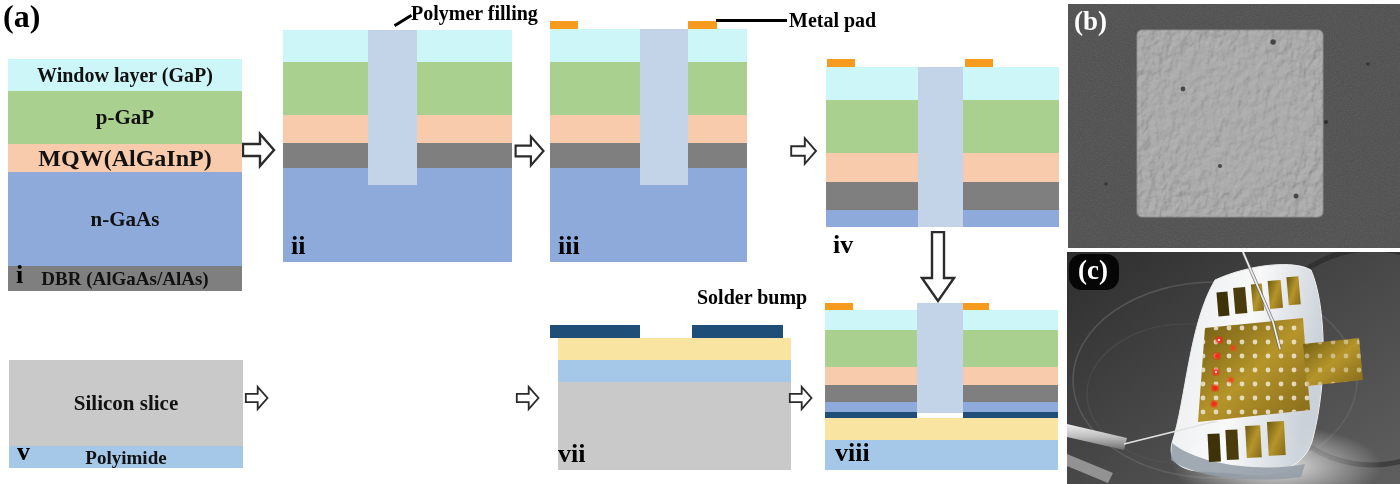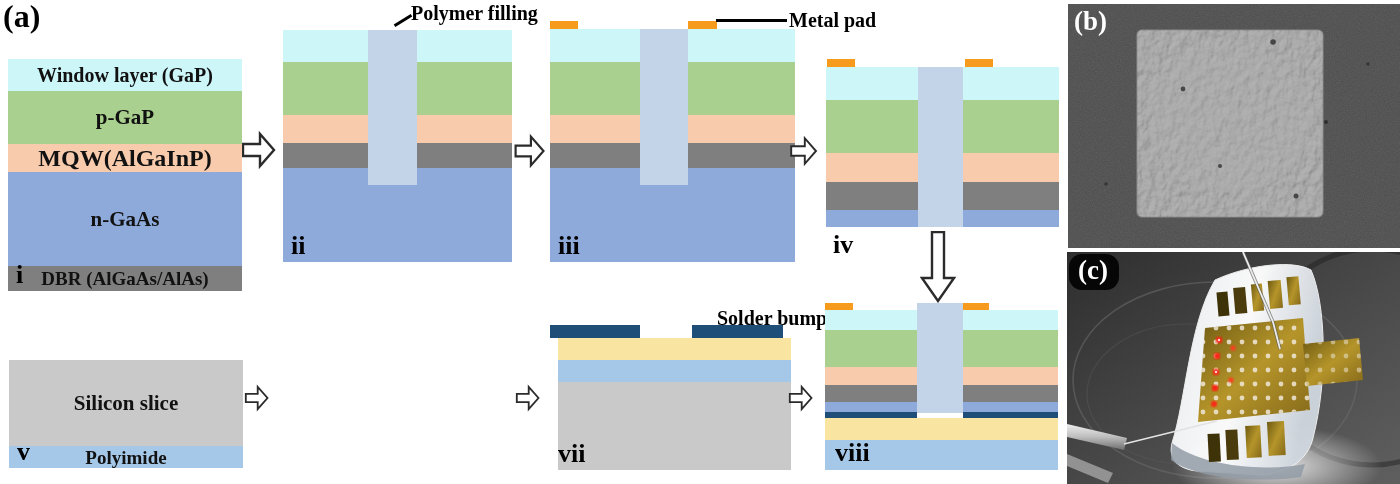--- a/index.html
+++ b/index.html
@@ -50,21 +50,21 @@
     <div class="roman roman-in">ii</div>
   </div>
 
   <div class="annline" style="left:393px;top:19px;width:20px;height:3px;transform:rotate(-32deg);"></div>
   <div class="ann" style="left:411px;top:3px;font-size:20px;">Polymer filling</div>
 
   <svg class="arrow" style="left:513px;top:133px;" width="34" height="36" viewBox="0 0 34 40">
     <polygon points="1,14 18,14 18,4 32,20 18,36 18,26 1,26" fill="#fff" stroke="#2b2b2b" stroke-width="2.4"></polygon>
   </svg>
 
-  <div class="stack" style="left:550px;top:29px;width:245px;height:233px;">
+  <div class="stack" style="left:550px;top:29px;width:197px;height:233px;">
     <div class="layer" style="height: 33px; background-color: rgb(205, 246, 249);"></div>
     <div class="layer" style="height: 53px; background-color: rgb(169, 208, 142);"></div>
     <div class="layer" style="height: 28px; background-color: rgb(248, 203, 173);"></div>
     <div class="layer" style="height: 25px; background-color: rgb(127, 127, 127);"></div>
     <div class="layer" style="height: 94px; background-color: rgb(142, 170, 219);"></div>
     <div class="col" style="left: 90px; top: 0px; width: 48px; height: 156px; background-color: rgb(195, 211, 232);"></div>
     <div class="pad" style="left: 0px; top: -8px; width: 28px; background-color: rgb(247, 155, 30);"></div>
     <div class="pad" style="left: 138px; top: -8px; width: 29px; background-color: rgb(247, 155, 30);"></div>
     <div class="roman roman-in">iii</div>
   </div>
@@ -109,21 +109,21 @@
 
   <div class="stack" style="left:550px;top:325px;width:233px;height:145px;padding-left:8px;">
     <div class="col" style="left: 0px; top: 0px; width: 90px; height: 13px; background-color: rgb(31, 78, 121);"></div>
     <div class="col" style="left: 142px; top: 0px; width: 91px; height: 13px; background-color: rgb(31, 78, 121);"></div>
     <div class="layer" style="height: 22px; margin-top: 13px; background-color: rgb(250, 228, 162);"></div>
     <div class="layer" style="height: 22px; background-color: rgb(165, 200, 233);"></div>
     <div class="layer" style="height: 88px; background-color: rgb(201, 201, 201);"></div>
     <div class="roman roman-in">vii</div>
   </div>
 
-  <div class="ann" style="left:697px;top:308px;font-size:20px;margin-left:20px;">Solder bump</div>
+  <div class="ann" style="left:697px;top:287px;font-size:20px;">Solder bump</div>
 
   <svg class="arrow" style="left:786px;top:384px;" width="30" height="28" viewBox="0 0 34 40">
     <polygon points="1,14 18,14 18,4 32,20 18,36 18,26 1,26" fill="#fff" stroke="#2b2b2b" stroke-width="2.6"></polygon>
   </svg>
 
   <div class="stack" style="left:825px;top:303px;width:233px;height:167px;">
     <div class="pad" style="left: 0px; top: 0px; width: 28px; height: 7px; background-color: rgb(247, 155, 30);"></div>
     <div class="pad" style="left: 138px; top: 0px; width: 26px; height: 7px; background-color: rgb(247, 155, 30);"></div>
     <div class="layer" style="height: 20px; margin-top: 7px; background-color: rgb(205, 246, 249);"></div>
     <div class="layer" style="height: 37px; background-color: rgb(169, 208, 142);"></div>

